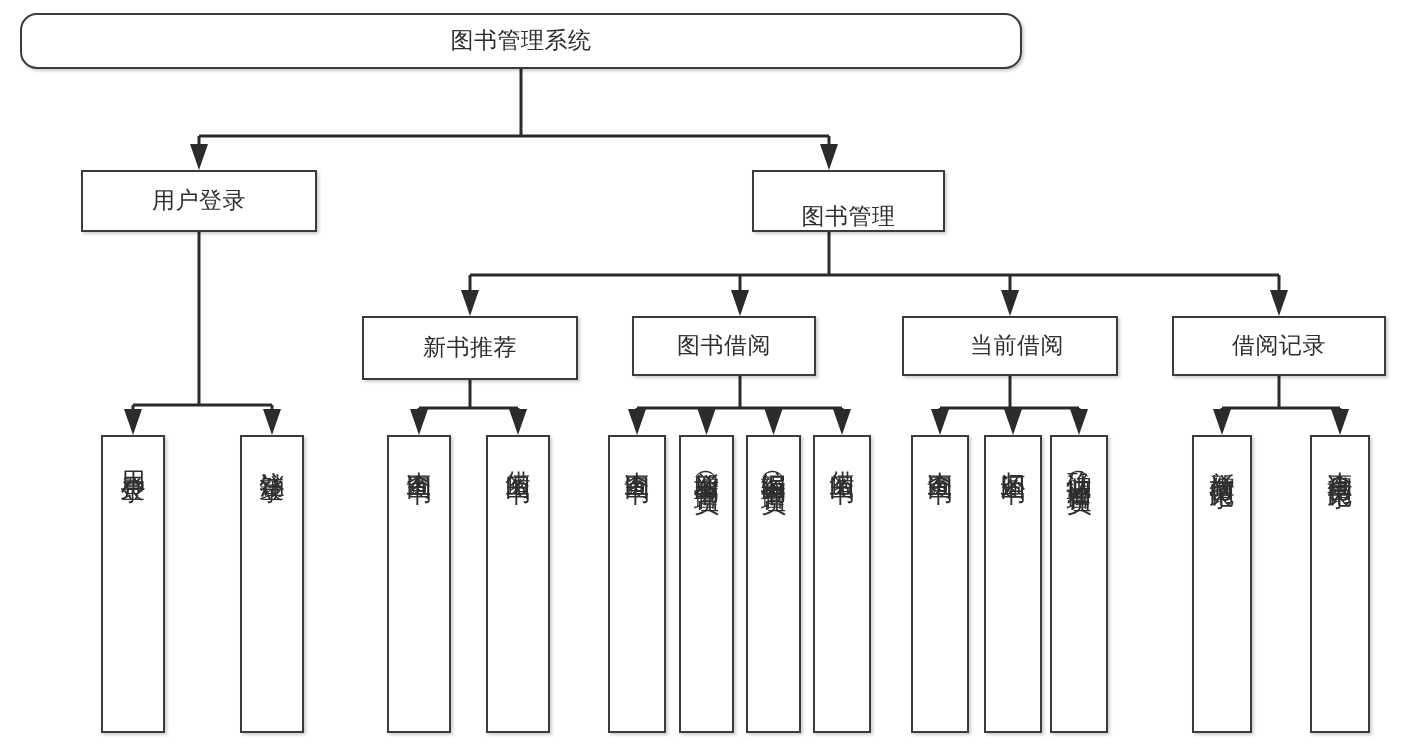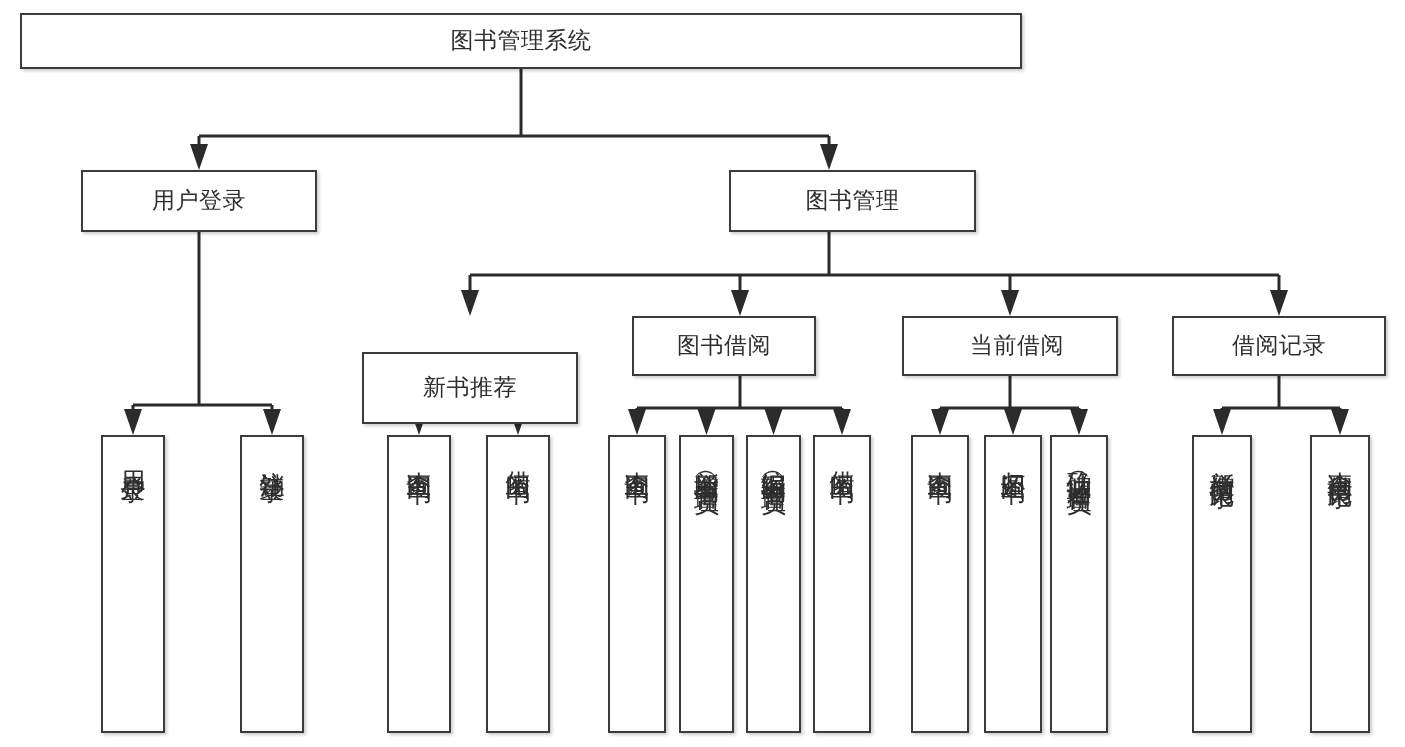--- a/index.html
+++ b/index.html
@@ -122,30 +122,30 @@
       <line x1="1079" y1="408" x2="1079" y2="411" stroke="#2b2b2b" stroke-width="3" stroke-linecap="butt"></line>
       <polygon points="1070,409 1088,409 1079,435" fill="#2b2b2b"></polygon>
       <line x1="1279" y1="376" x2="1279" y2="408" stroke="#2b2b2b" stroke-width="3" stroke-linecap="butt"></line>
       <line x1="1222" y1="408" x2="1340" y2="408" stroke="#2b2b2b" stroke-width="3" stroke-linecap="butt"></line>
       <line x1="1222" y1="408" x2="1222" y2="411" stroke="#2b2b2b" stroke-width="3" stroke-linecap="butt"></line>
       <polygon points="1213,409 1231,409 1222,435" fill="#2b2b2b"></polygon>
       <line x1="1340" y1="408" x2="1340" y2="411" stroke="#2b2b2b" stroke-width="3" stroke-linecap="butt"></line>
       <polygon points="1331,409 1349,409 1340,435" fill="#2b2b2b"></polygon>
     </svg>
   <div id="node-layer">
-      <div class="node horiz" style="left: 20px; top: 13px; width: 1002px; height: 56px;">
+      <div class="node horiz" style="left: 20px; top: 13px; width: 1002px; height: 56px; border-radius: 17px;">
         <span class="label">图书管理系统</span>
       </div>
       <div class="node horiz" style="left: 81px; top: 170px; width: 236px; height: 62px;">
         <span class="label">用户登录</span>
       </div>
-      <div class="node horiz" style="left: 729px; top: 170px; width: 247px; height: 62px;">
+      <div class="node horiz" style="left: 752px; top: 170px; width: 193px; height: 62px; align-items: flex-end;">
         <span class="label">图书管理</span>
       </div>
-      <div class="node horiz" style="left: 362px; top: 316px; width: 216px; height: 72px; margin-top: 36px;">
+      <div class="node horiz" style="left: 362px; top: 316px; width: 216px; height: 64px;">
         <span class="label">新书推荐</span>
       </div>
       <div class="node horiz" style="left: 632px; top: 316px; width: 184px; height: 60px;">
         <span class="label">图书借阅</span>
       </div>
       <div class="node horiz" style="left: 902px; top: 316px; width: 216px; height: 60px; padding-left: 14px;">
         <span class="label">当前借阅</span>
       </div>
       <div class="node horiz" style="left: 1172px; top: 316px; width: 214px; height: 60px;">
         <span class="label">借阅记录</span>

